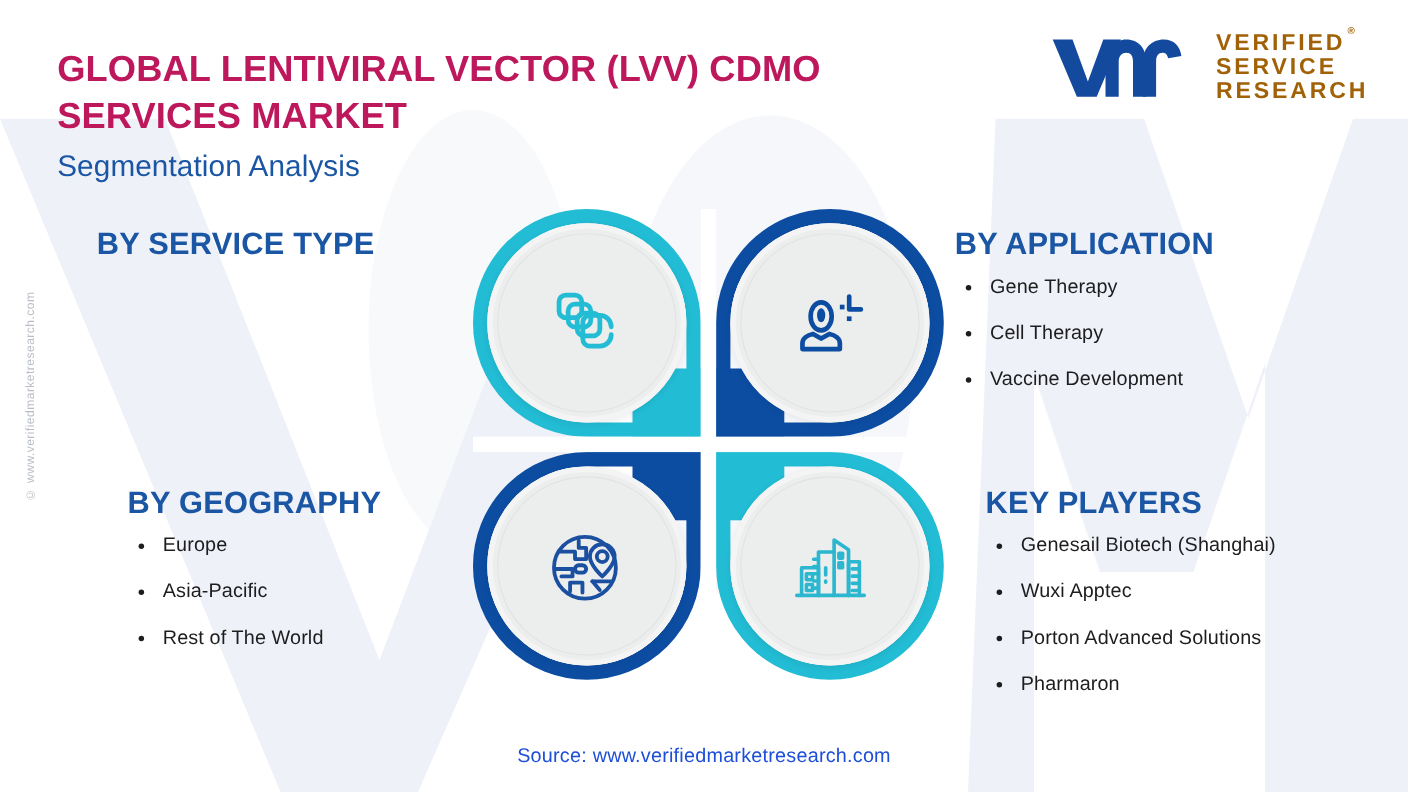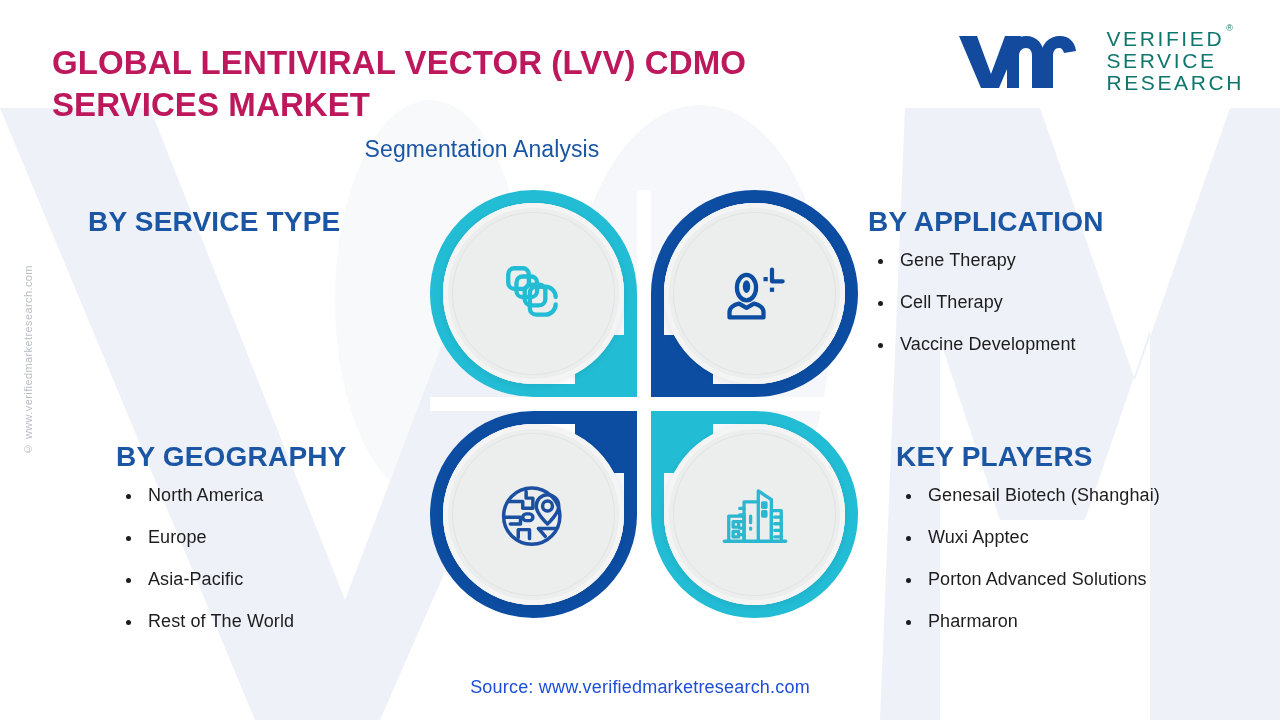--- a/index.html
+++ b/index.html
@@ -57,48 +57,47 @@
     margin: 0;
     font-size: 33px;
     line-height: 1.28;
     font-weight: 700;
     color: #be185d;
     letter-spacing: 0.1px;
     text-transform: uppercase;
   }
   .sub-title {
     margin: 10px 0 0 0;
-    font-size: 23px;
+    font-size: 27px;
     font-weight: 400;
     color: #1b56a4;
     letter-spacing: 0.1px;
-    text-align: center;
   }
 
   
   .logo {
     position: absolute;
     right: 36px;
     top: 28px;
     display: flex;
     align-items: center;
     gap: 14px;
     z-index: 5;
   }
   .logo-mark { display: block; }
   .logo-text {
     display: flex;
     flex-direction: column;
     line-height: 1.04;
   }
   .logo-line {
     font-size: 21px;
-    font-weight: 400;
+    font-weight: 700;
     letter-spacing: 2.6px;
-    color: #0f766e;
+    color: #a16207;
     position: relative;
     font-family: "Liberation Sans", sans-serif;
     margin-left: 16px;
   }
   .logo-reg {
     position: absolute;
     font-size: 9px;
     top: -4px;
     margin-left: 2px;
     letter-spacing: 0;
@@ -278,21 +277,20 @@
     <ul class="bullets">
       <li class="bullet-item"><span class="bullet-dot"></span><span>Gene Therapy</span></li>
       <li class="bullet-item"><span class="bullet-dot"></span><span>Cell Therapy</span></li>
       <li class="bullet-item"><span class="bullet-dot"></span><span>Vaccine Development</span></li>
     </ul>
   </div>
 
   <div class="col col-left row-bottom">
     <div class="col-title">BY GEOGRAPHY</div>
     <ul class="bullets">
-      <li class="bullet-item"><span class="bullet-dot"></span><span>North America</span></li>
       <li class="bullet-item"><span class="bullet-dot"></span><span>Europe</span></li>
       <li class="bullet-item"><span class="bullet-dot"></span><span>Asia-Pacific</span></li>
       <li class="bullet-item"><span class="bullet-dot"></span><span>Rest of The World</span></li>
     </ul>
   </div>
 
   <div class="col col-right row-bottom">
     <div class="col-title">KEY PLAYERS</div>
     <ul class="bullets">
       <li class="bullet-item"><span class="bullet-dot"></span><span>Genesail Biotech (Shanghai)</span></li>

